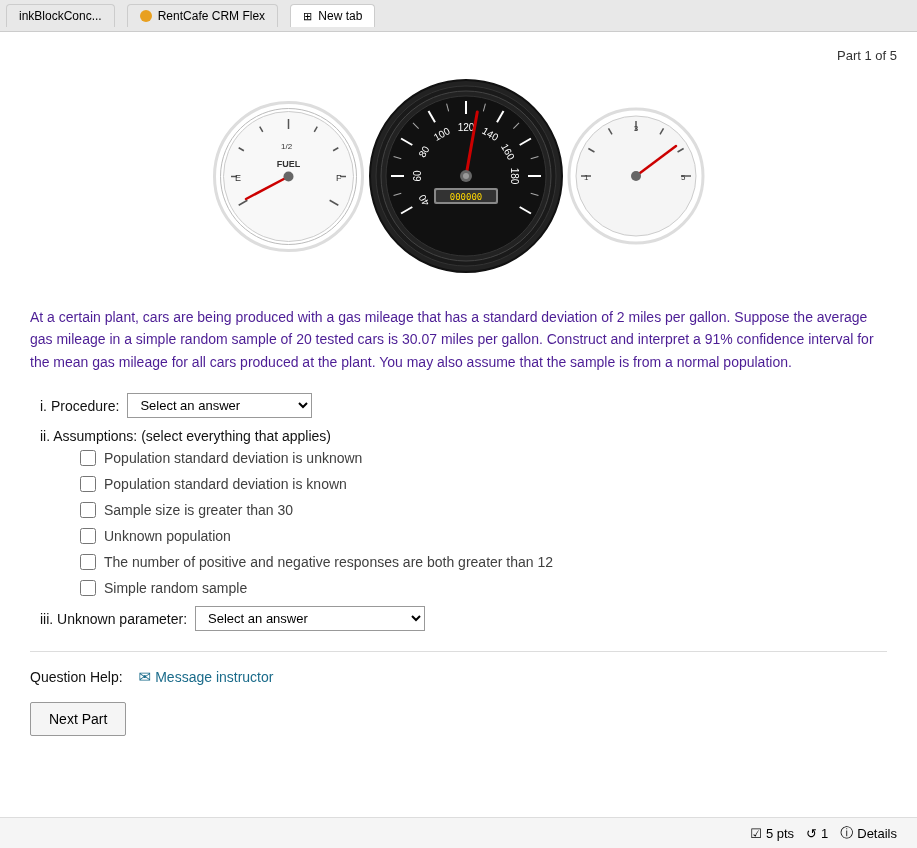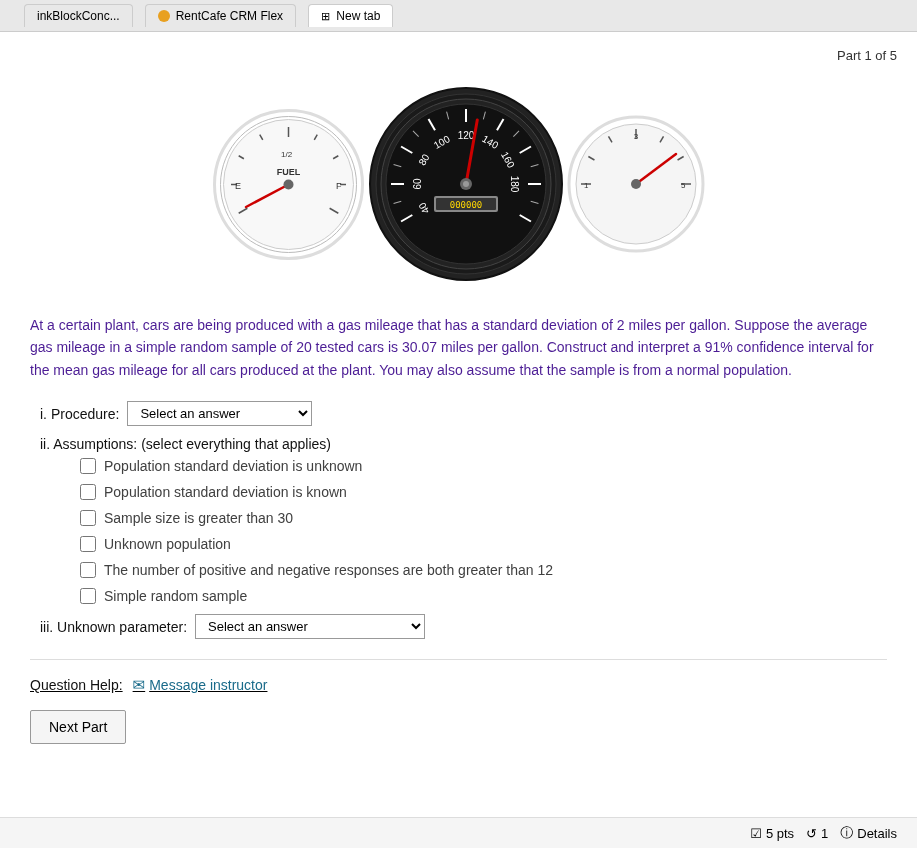--- a/index.html
+++ b/index.html
@@ -11,21 +11,21 @@
       min-height: 848px;
     }
 
     
     .browser-bar {
       background: #e8e8e8;
       border-bottom: 1px solid #ccc;
       height: 32px;
       display: flex;
       align-items: center;
-      padding: 0 24px;
+      padding: 0 6px;
       gap: 12px;
     }
     .browser-tab {
       background: #fff;
       border: 1px solid #ccc;
       border-bottom: none;
       padding: 4px 12px;
       font-size: 12px;
       border-radius: 4px 4px 0 0;
       display: flex;
@@ -34,21 +34,21 @@
     }
     .tab-inactive {
       background: #e8e8e8;
       border: 1px solid #ccc;
       border-bottom: none;
     }
 
     
     .main-content {
       background: #fff;
-      padding: 32px 30px;
+      padding: 24px 30px;
       min-height: 816px;
       position: relative;
     }
 
     .part-label {
       position: absolute;
       top: 16px;
       right: 20px;
       font-size: 13px;
       color: #333;
@@ -137,24 +137,23 @@
 
     .checkbox-item label {
       font-size: 14px;
       color: #404040;
     }
 
     
     .question-help {
       display: flex;
       align-items: center;
-      gap: 10px;
+      gap: 16px;
       margin-bottom: 16px;
       font-size: 14px;
-      text-decoration: underline;
     }
 
     .question-help-label {
       color: #111;
     }
 
     .message-link {
       color: #1a6b8a;
       text-decoration: none;
       display: flex;

